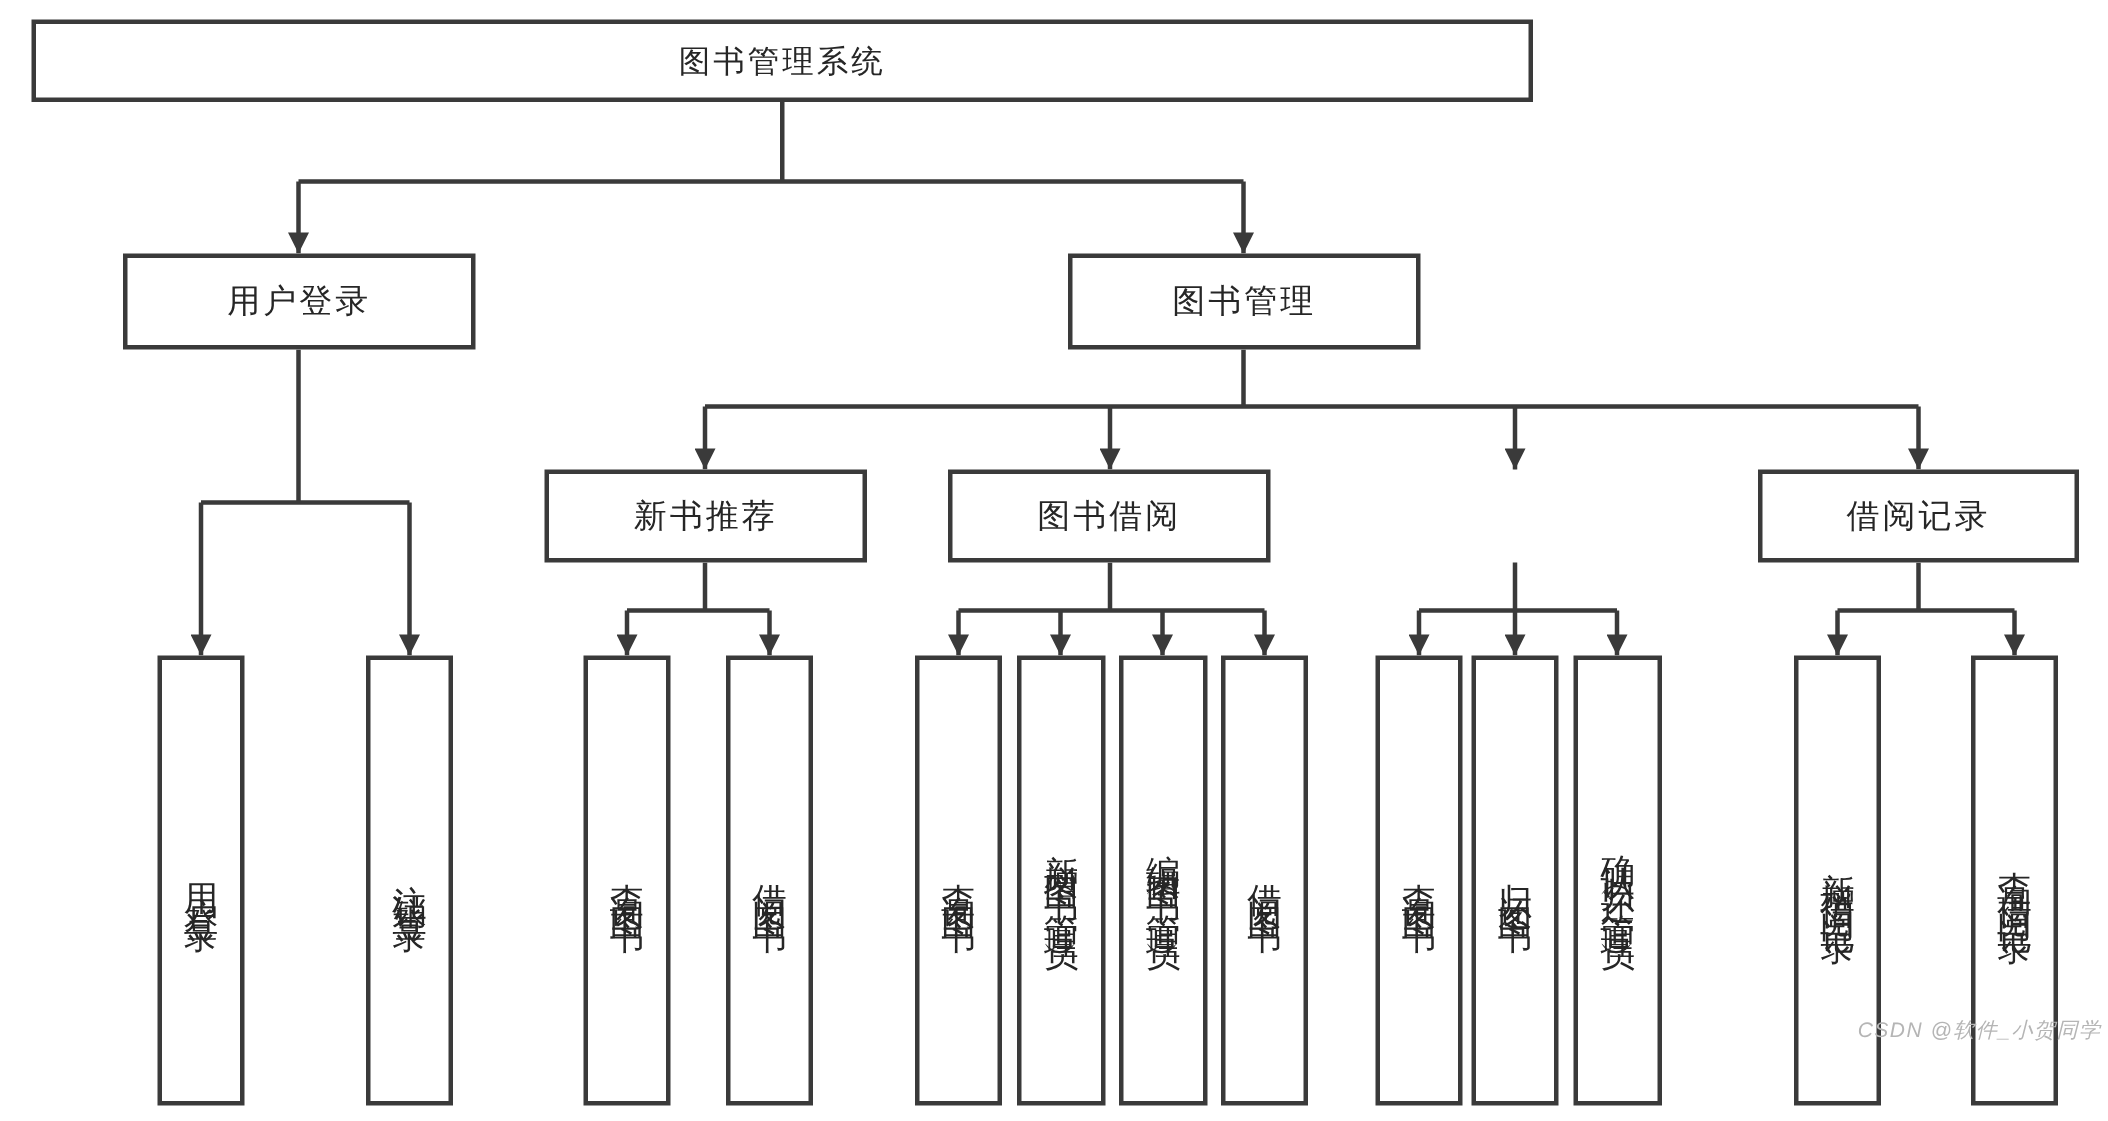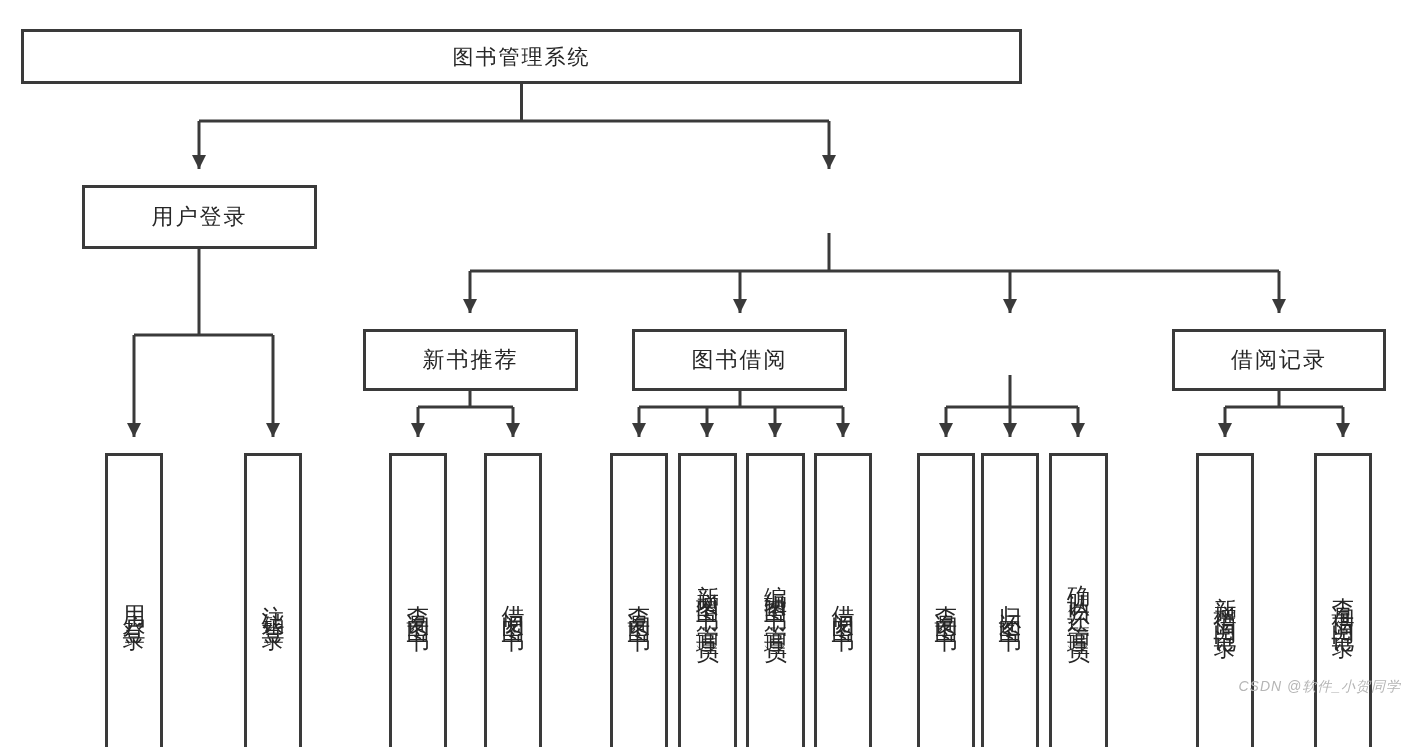--- a/index.html
+++ b/index.html
@@ -32,21 +32,20 @@
   .box {
     position: absolute;
     border: 3px solid var(--line);
     background: var(--bg);
     color: var(--text);
     display: flex;
     align-items: center;
     justify-content: center;
     text-align: left;
     z-index: 2;
-    margin-top: 16px;
   }
   .h-box { font-size: 22px; letter-spacing: 2px; white-space: nowrap; }
   .root-box { left: 21px; top: 13px; width: 1001px; height: 55px; font-size: 21px; }
   .lvl2 { top: 169px; width: 235px; height: 64px; }
   .lvl3 { top: 313px; width: 215px; height: 62px; }
 
   .v-box {
     top: 437px;
     width: 58px;
     height: 300px;
@@ -125,20 +124,21 @@
     <g>
       <path class="cline" d="M1279 375 V407 M1225 407 H1343"></path>
       <path class="cline" d="M1225 407 V437" marker-end="url(#arrow)"></path>
       <path class="cline" d="M1343 407 V437" marker-end="url(#arrow)"></path>
     </g>
   </svg>
 
   <div class="box h-box root-box">图书管理系统</div>
 
   <div class="box h-box lvl2" style="left:82px">用户登录</div>
+  <div class="box h-box lvl2" style="left:712px">图书管理</div>
 
   <div class="box h-box lvl3" style="left:363px">新书推荐</div>
   <div class="box h-box lvl3" style="left:632px">图书借阅</div>
   <div class="box h-box lvl3" style="left:1172px;width:214px">借阅记录</div>
 
   <div class="box v-box" style="left:105px">用户登录</div>
   <div class="box v-box" style="left:244px">注销登录</div>
 
   <div class="box v-box" style="left:389px">查询图书</div>
   <div class="box v-box" style="left:484px">借阅图书</div>

